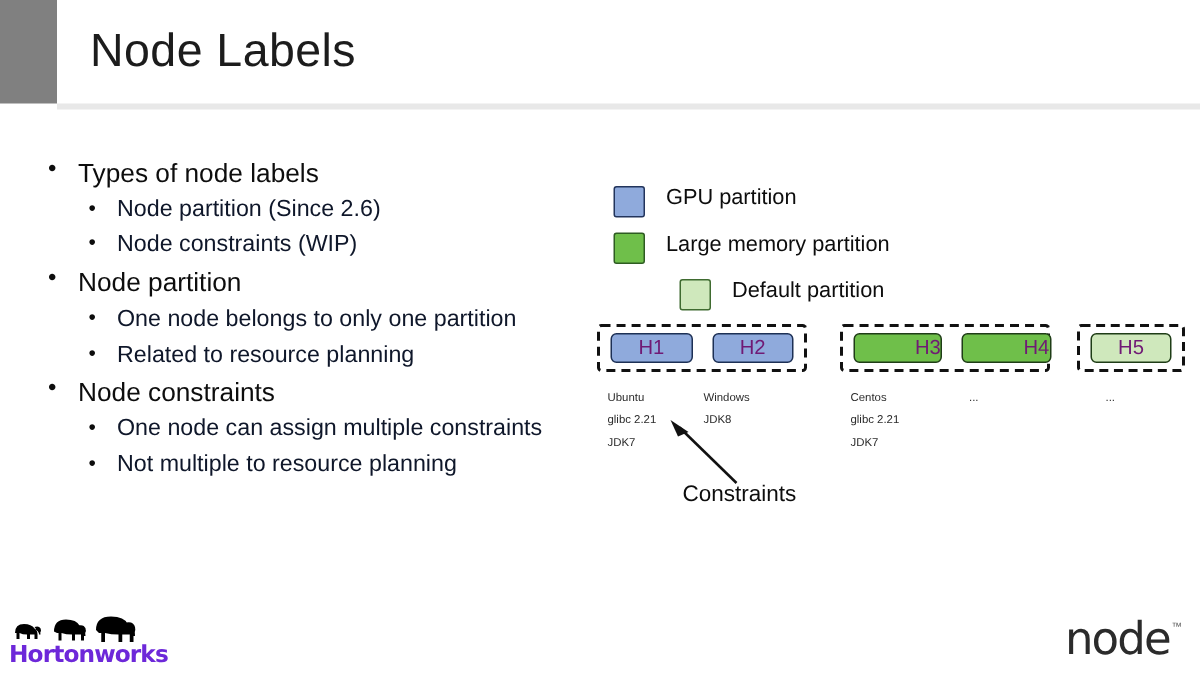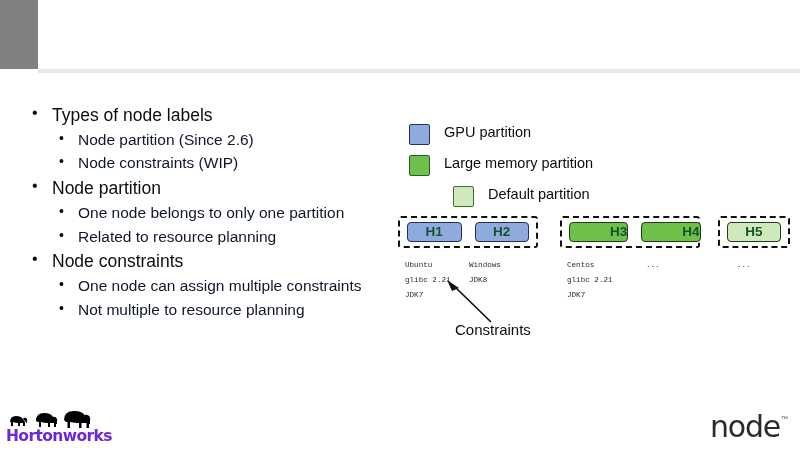--- a/index.html
+++ b/index.html
@@ -138,39 +138,38 @@
   .group.g1 { left: 167px; width: 140px; }
   .group.g2 { left: 325px; width: 72px; }
 
   .node {
     box-sizing: border-box;
     height: 20px;
     flex: 1;
     border: 1.8px solid #1d3055;
     border-radius: 4px;
     font-size: 13.5px;
-    font-weight: 700;
-    color: #14532d;
+    font-weight: 400;
+    color: #701a75;
     display: flex;
     align-items: center;
     justify-content: center;
     line-height: 1;
   }
   .node.blue   { background: #8FAADC; border-color: #1d3055; }
   .node.green  { background: #6FBF4A; border-color: #1f3d17; padding-left: 40px; }
   .node.lgreen { background: #CFE8BC; border-color: #1f3d17; }
 
   
   .ctext {
     position: absolute;
     font-size: 7.6px;
     color: #2b2b2b;
     line-height: 1.95;
     white-space: nowrap;
-    font-family: Liberation Mono, monospace;
   }
   .ctext.c0 { left: 12px;  top: 140px; }
   .ctext.c1 { left: 76px;  top: 140px; }
   .ctext.c2 { left: 174px; top: 140px; }
   .ctext.c3 { left: 253px; top: 140px; }
   .ctext.c4 { left: 344px; top: 140px; }
 
   
   .arrow-svg {
     position: absolute;
@@ -220,20 +219,21 @@
     color: #555;
     margin-top: 3px;
     margin-left: 1px;
   }
 </style>
 </head>
 <body>
 
 <div class="title-bar">
   <div class="title-accent"></div>
+  <div class="title-text">Node Labels</div>
 </div>
 <div class="title-rule"></div>
 
 <div class="bullets">
   <div class="b1">Types of node labels</div>
   <div class="b2">Node partition (Since 2.6)</div>
   <div class="b2">Node constraints (WIP)</div>
   <div class="b1">Node partition</div>
   <div class="b2">One node belongs to only one partition</div>
   <div class="b2">Related to resource planning</div>

